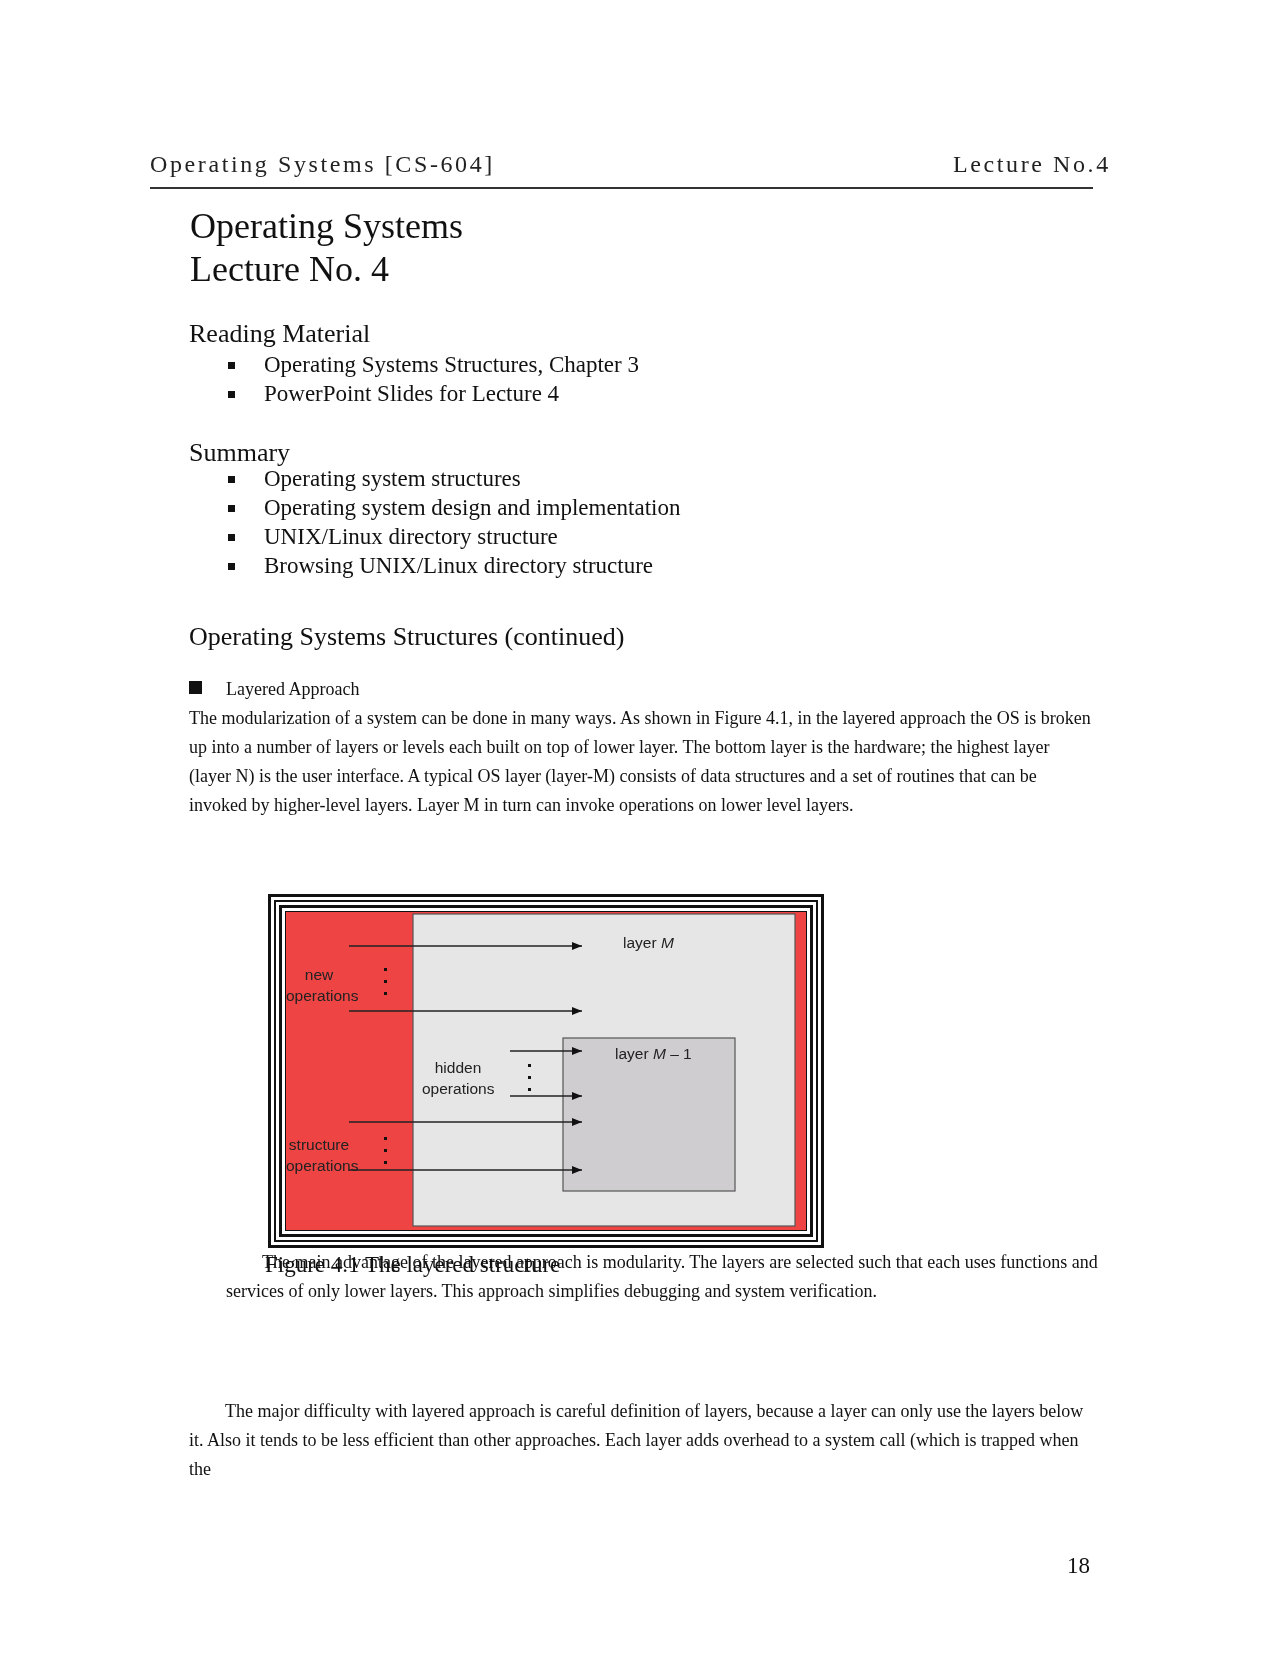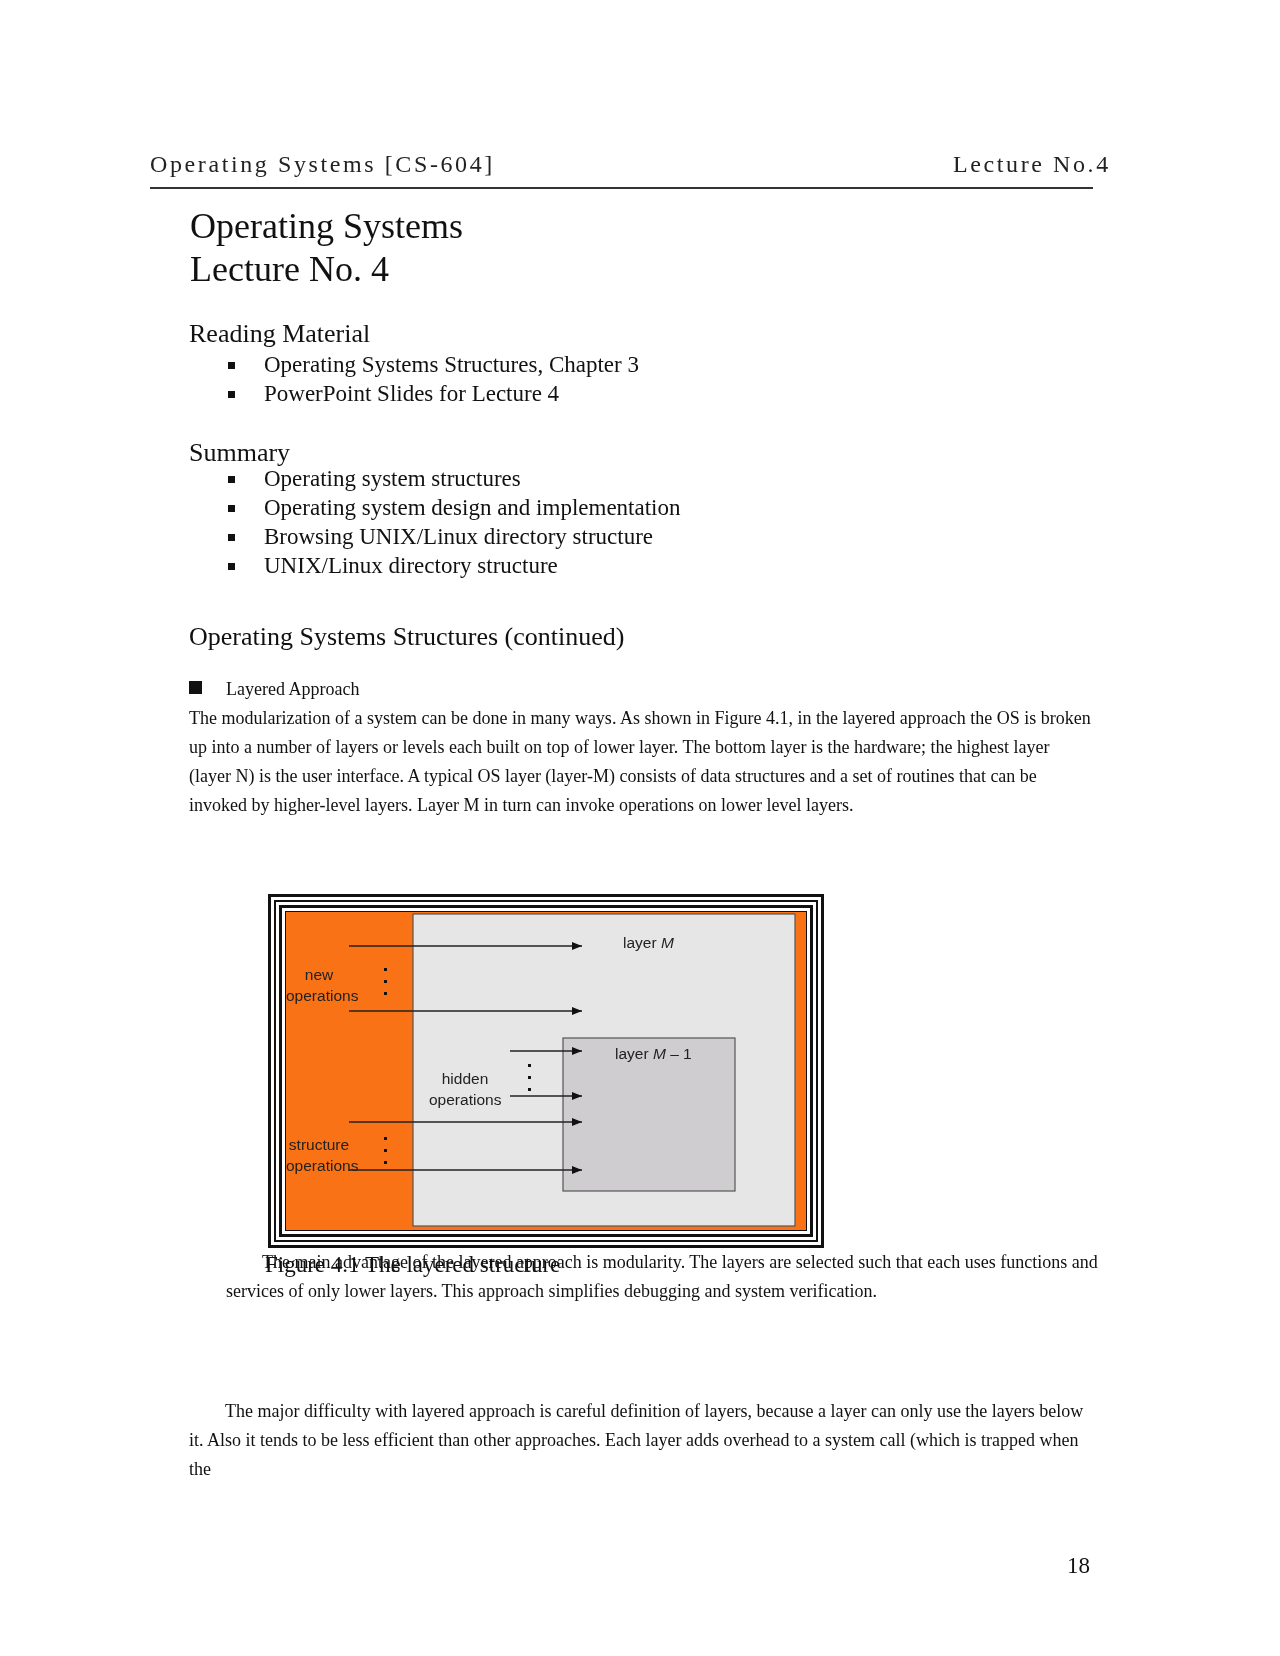--- a/index.html
+++ b/index.html
@@ -12,21 +12,21 @@
   .bullets { left: 228px; font-size: 23px; line-height: 29px; margin: 0; padding: 0; list-style: none; }
   .bullets li { position: relative; padding-left: 36px; white-space: nowrap; }
   .bullets li::before { content: ""; position: absolute; left: 0; top: 12px; width: 7px; height: 7px; background: #111; }
   .para { left: 189px; width: 905px; font-size: 18px; line-height: 29px; text-align: left; }
   .indent { text-indent: 36px; }
   .sqbullet { display: inline-block; width: 13px; height: 13px; background: #111; margin-right: 24px; vertical-align: 1px; }
   .fig-frame { left: 268px; top: 894px; width: 556px; height: 354px; box-sizing: border-box;
                border: 3px solid #111; background: #fff; }
   .fig-frame .f2 { position: absolute; inset: 3px; border: 2px solid #111; }
   .fig-frame .f3 { position: absolute; inset: 8px; border: 3px solid #111; background:#fff; }
-  .fig-frame .f4 { position: absolute; inset: 14px; border: 1px solid #111; background:#f97316;padding-left:18px; }
+  .fig-frame .f4 { position: absolute; inset: 14px; border: 1px solid #111; background:#ef4444;padding-left:18px; }
   .diagram-label { font-family: "Liberation Sans", sans-serif; font-size: 15.5px; color: #222; text-align: center; line-height: 21px; position: absolute; }
   .caption { left: 265px; top: 1252px; font-size: 23px; }
   .page-number { left: 1067px; top: 1553px; font-size: 23px; }
 </style>
 </head>
 <body>
 
 <div class="abs running-head" style="left:150px;">Operating Systems  [CS-604]</div>
 <div class="abs running-head" style="left:953px;">Lecture  No.4</div>
 <div class="abs rule"></div>
@@ -39,22 +39,22 @@
 <div class="abs h2" style="top:319px;">Reading Material</div>
 <ul class="abs bullets" style="top:350px;">
   <li>Operating Systems Structures, Chapter 3</li>
   <li>PowerPoint Slides for Lecture 4</li>
 </ul>
 
 <div class="abs h2" style="top:438px;">Summary</div>
 <ul class="abs bullets" style="top:464px;">
   <li>Operating system structures</li>
   <li>Operating system design and implementation</li>
+  <li>UNIX/Linux directory structure</li>
   <li>Browsing UNIX/Linux directory structure</li>
-  <li>UNIX/Linux directory structure</li>
 </ul>
 
 <div class="abs h2" style="top:622px;">Operating Systems Structures (continued)</div>
 
 <div class="abs para" style="top:675px;">
   <span class="sqbullet"></span><span>Layered Approach</span>
 </div>
 
 <div class="abs para" style="top:704px;">The modularization of a system can be done in many ways. As shown in Figure 4.1, in the layered approach the OS is broken up into a number of layers or levels each built on top of lower layer.  The bottom layer is the hardware; the highest layer (layer N) is the user interface. A typical OS layer (layer-M) consists of data structures and a set of routines that can be invoked by higher-level layers. Layer M in turn can invoke operations on lower level layers.</div>
 
@@ -102,21 +102,21 @@
     <div class="diagram-label" style="left:337px;top:20px;">
       <span>layer </span><i>M</i>
     </div>
     <div class="diagram-label" style="left:329px;top:131px;">
       <span>layer </span><i>M</i><span> – 1</span>
     </div>
     <div class="diagram-label" style="left:0px;top:52px;width:66px;">
       <div>new</div>
       <div>operations</div>
     </div>
-    <div class="diagram-label" style="left:143px;top:145px;width:72px;margin-top:11px;">
+    <div class="diagram-label" style="left:136px;top:145px;width:72px;">
       <div>hidden</div>
       <div>operations</div>
     </div>
     <div class="diagram-label" style="left:0px;top:222px;width:66px;">
       <div>structure</div>
       <div>operations</div>
     </div>
   </div>
 </div>
 

